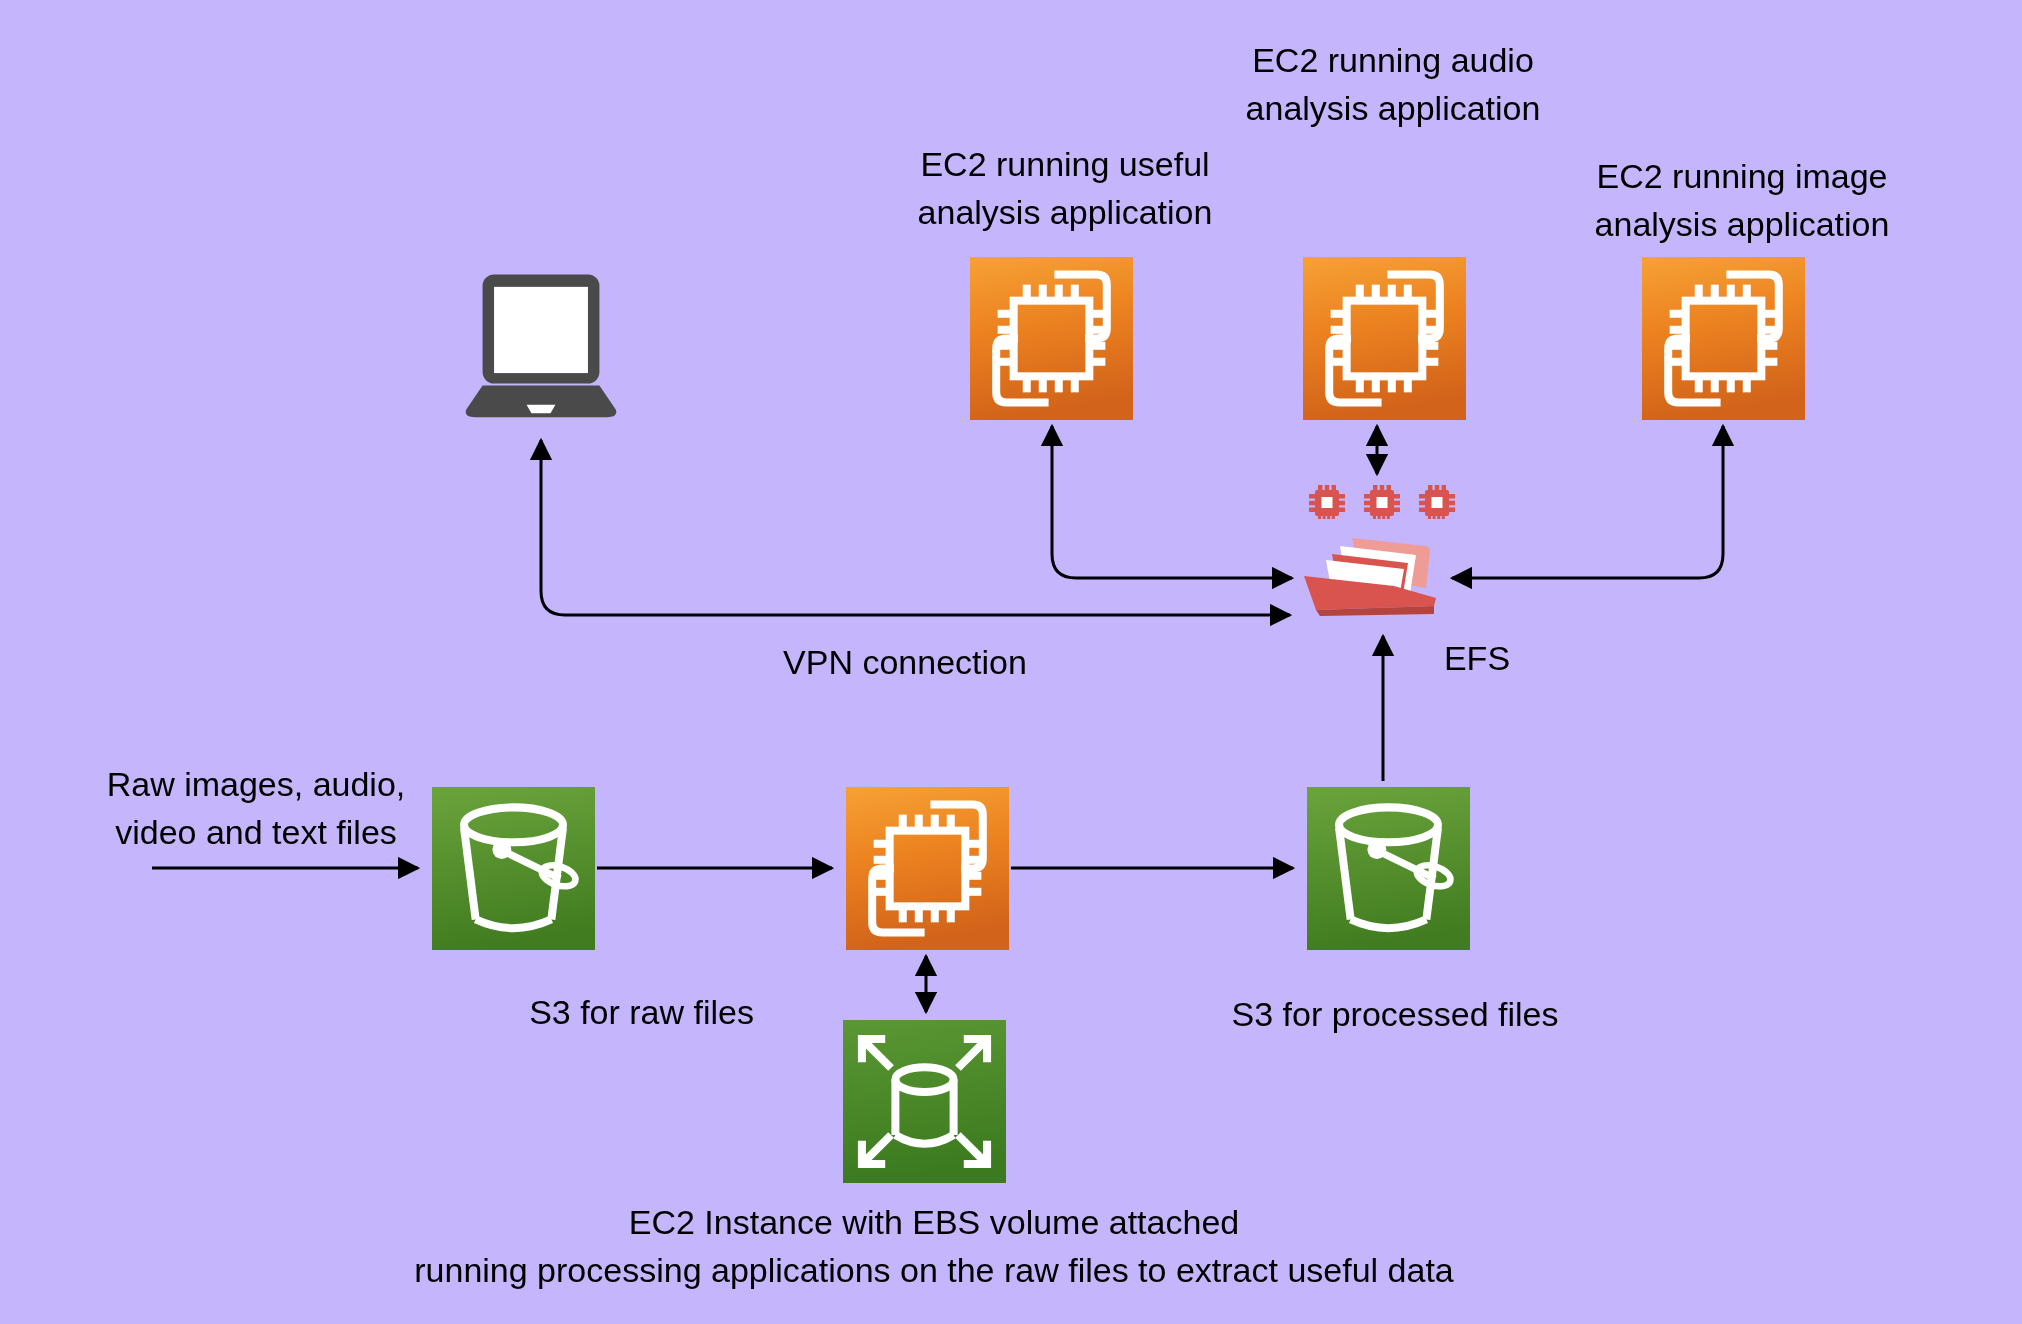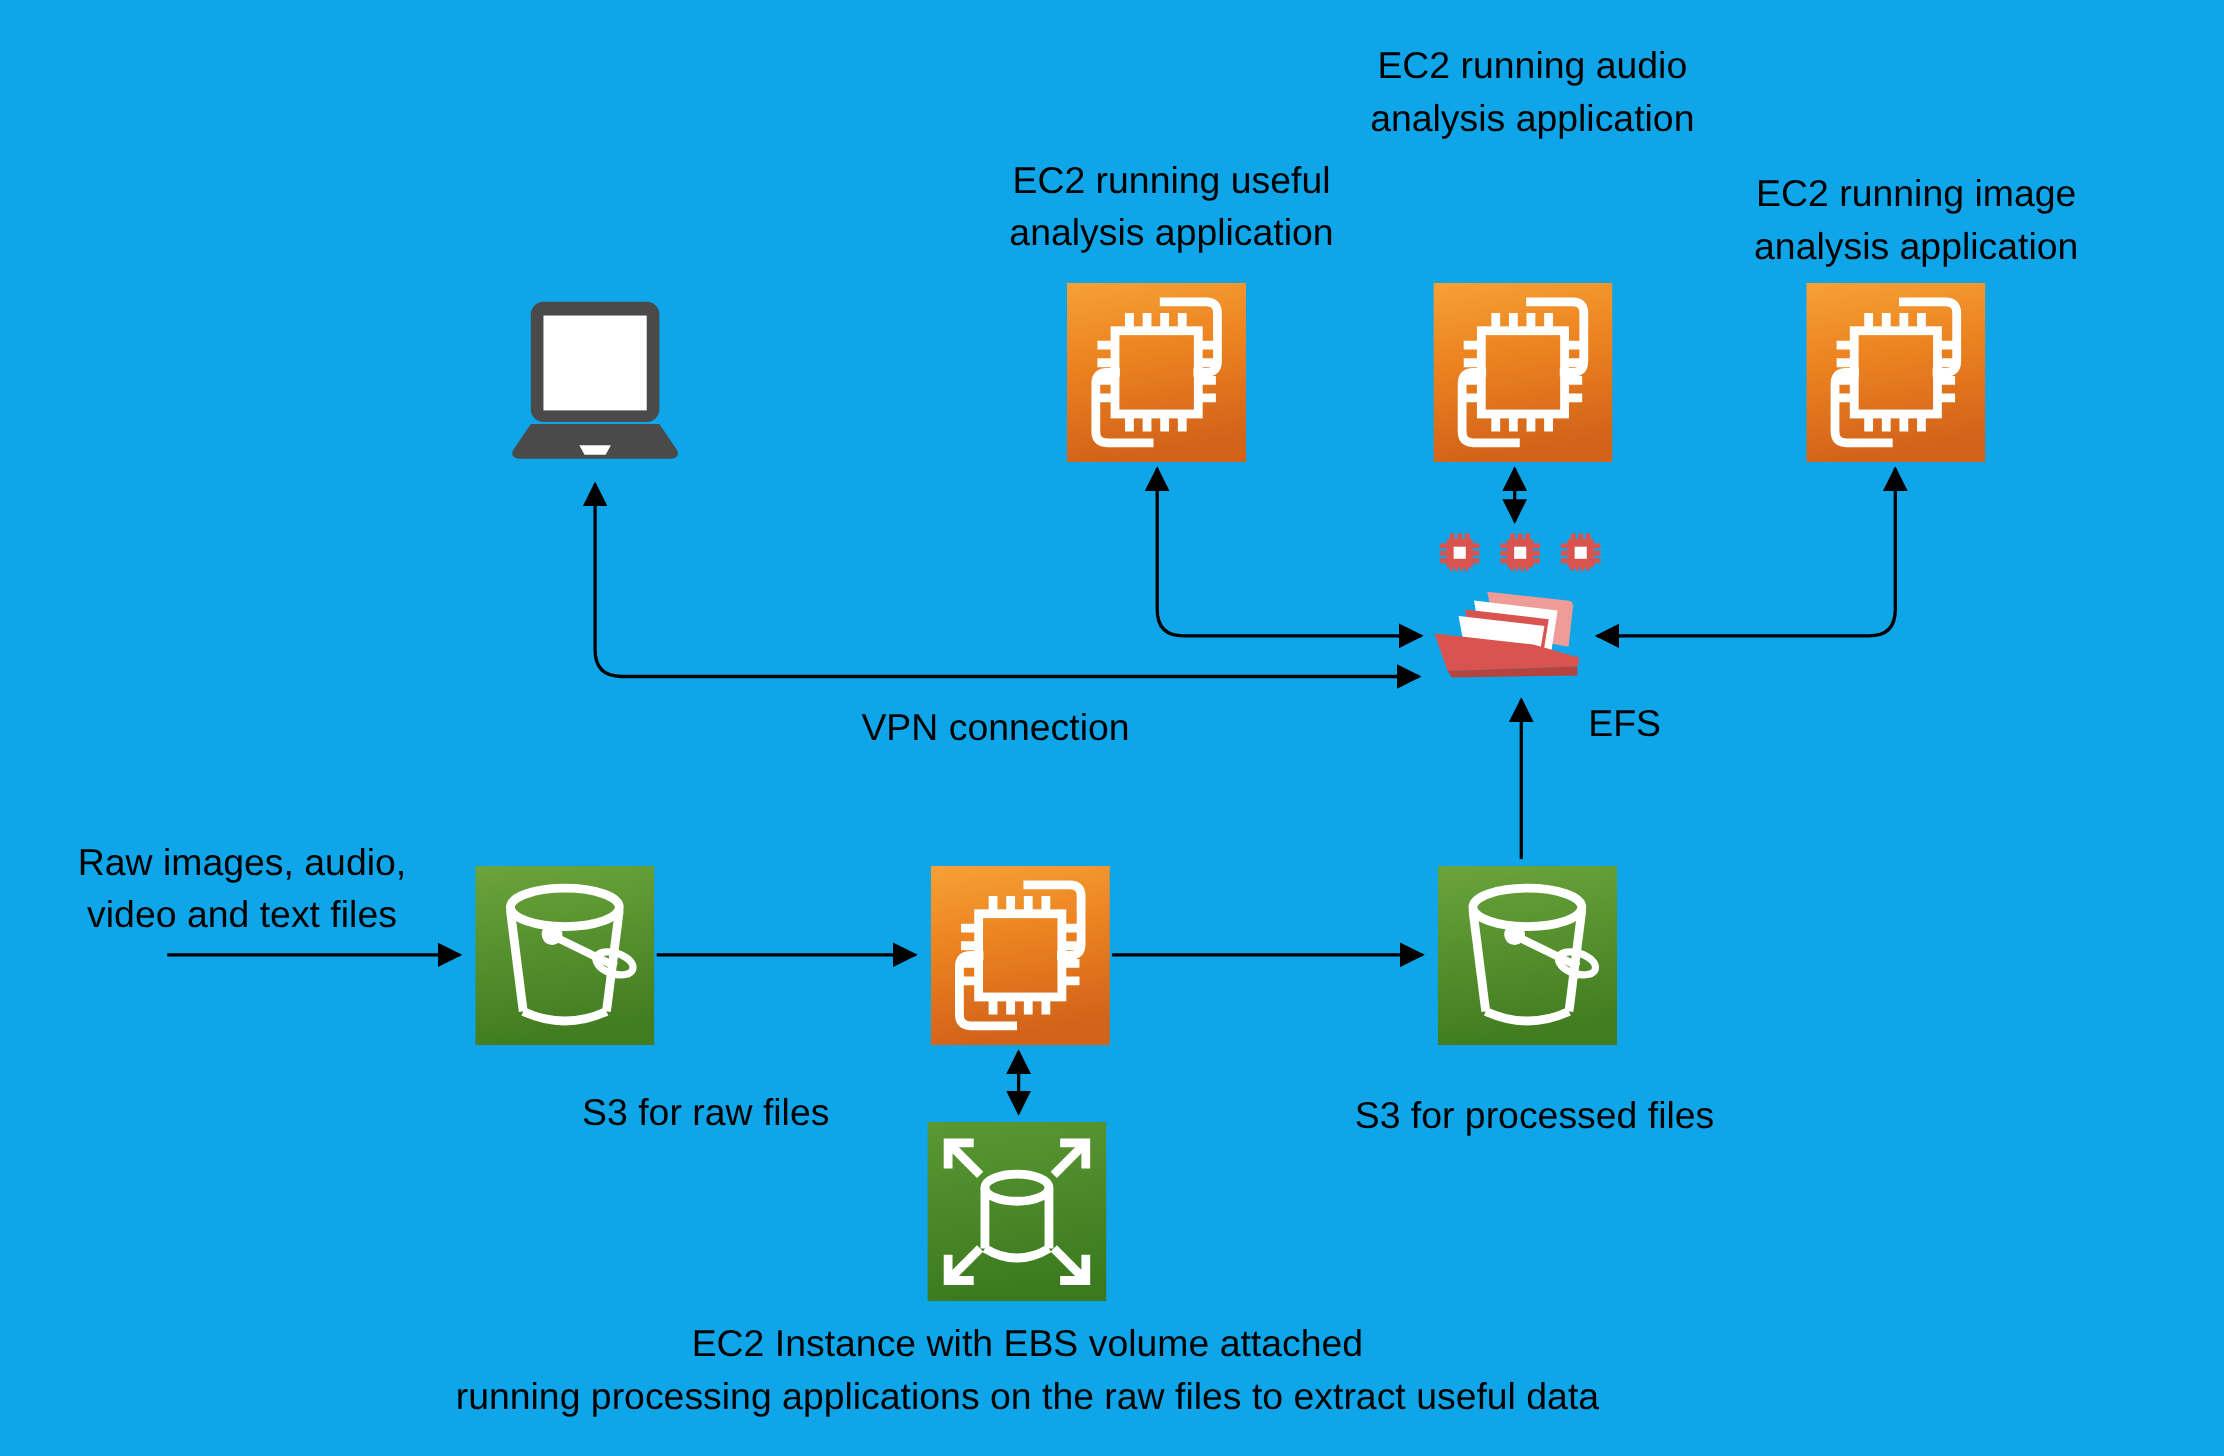--- a/index.html
+++ b/index.html
@@ -1,16 +1,16 @@
 <!DOCTYPE html>
 <html style="--ec2-orange-top: #F59D30; --ec2-orange-bottom: #D4641B; --s3-green-top: #6BA43C; --s3-green-bottom: #417C20; --ebs-green-top: #579231; --ebs-green-bottom: #3B7A1F; --efs-red: #D9534F; --efs-red-light: #EE9C95; --efs-red-dark: #B5433E; --laptop-gray: #4A4A4A; --arrow-black: #000000; --text-black: #000000;"><head>
 <meta charset="utf-8">
 <style>
   html,body{margin:0;padding:0;background:#fff;}
-  .stage{position:relative;width:2022px;height:1324px;background:#0ea5e9;overflow:hidden;
+  .stage{position:relative;width:2022px;height:1324px;background:#c4b5fd;overflow:hidden;
          font-family:"Liberation Sans",sans-serif;}
   .label{position:absolute;font-size:34px;line-height:48px;text-align:center;color:#000;
          white-space:pre-line;letter-spacing:0;}
   .node{position:absolute;}
   .node svg{display:block;}
   #edges{position:absolute;left:0;top:0;}
   .chips{position:absolute;display:flex;gap:17px;}
 </style>
 </head>
 <body>
@@ -147,21 +147,21 @@
   </svg>
 
   <div class="label" style="left:1093px;top:36px;width:600px;">EC2 running audio
 analysis application</div>
   <div class="label" style="left:765px;top:140px;width:600px;">EC2 running useful
 analysis application</div>
   <div class="label" style="left:1442px;top:152px;width:600px;">EC2 running image
 analysis application</div>
   <div class="label" style="left:655px;top:638px;width:500px;">VPN connection</div>
   <div class="label" style="left:1377px;top:634px;width:200px;">EFS</div>
-  <div class="label" style="left:0px;top:760px;width:440px;">Raw images, audio,
+  <div class="label" style="left:0px;top:760px;width:440px;padding-left:36px;">Raw images, audio,
 video and text files</div>
   <div class="label" style="left:254px;top:988px;width:500px;text-align:right;">S3 for raw files</div>
   <div class="label" style="left:1120px;top:990px;width:550px;">S3 for processed files</div>
   <div class="label" style="left:234px;top:1198px;width:1400px;">EC2 Instance with EBS volume attached
 running processing applications on the raw files to extract useful data</div>
 
   <div class="node" style="left:450px;top:270px;">
     <svg width="182" height="164">
         <use href="#sym-laptop"></use>
       </svg>

